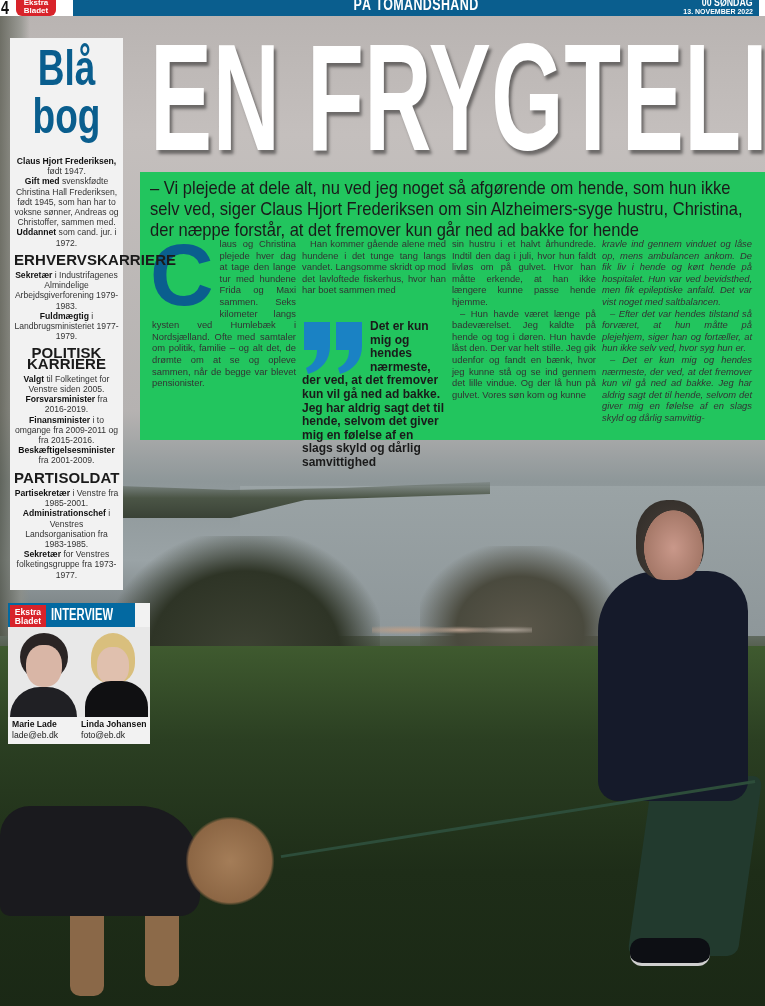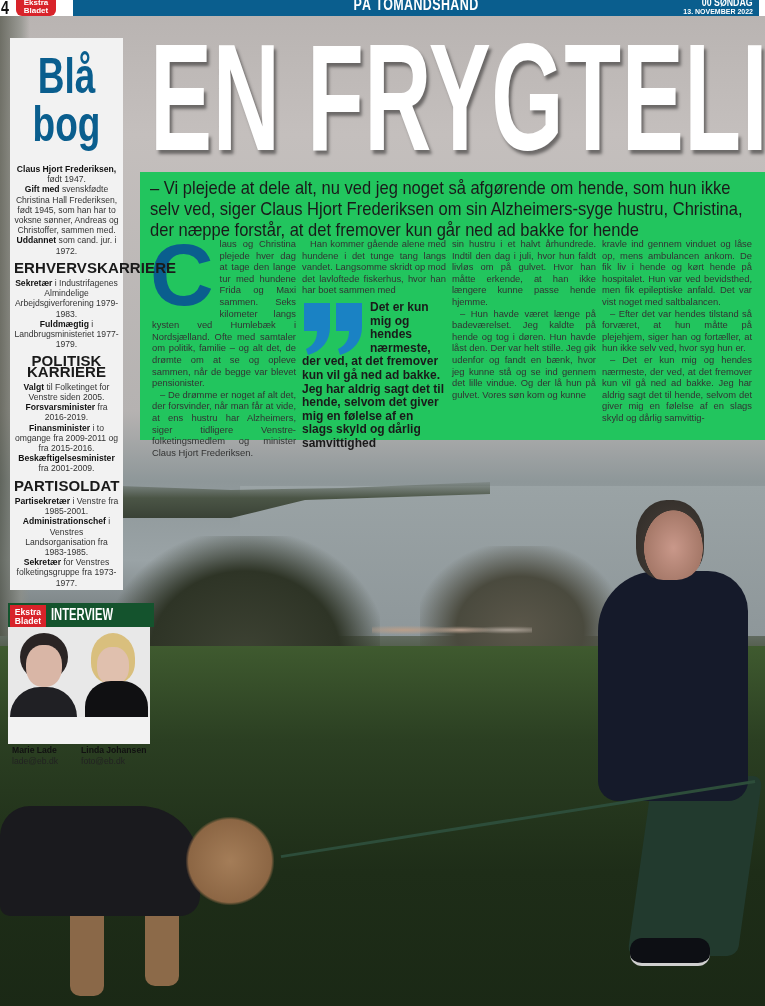--- a/index.html
+++ b/index.html
@@ -42,47 +42,47 @@
 
   
   .article { position: absolute; left: 140px; top: 172px; width: 625px; height: 268px; background: #22c55e; }
   .lead { position: absolute; left: 10px; top: 5px; width: 610px; font-family: "Liberation Sans", sans-serif; font-size: 19px; line-height: 21px; color: #1a1a1a; transform: scaleX(0.87); transform-origin: left top; width: 700px; }
   .col { position: absolute; top: 66px; width: 144px; font-family: "Liberation Sans", sans-serif; font-size: 9.4px; line-height: 11.6px; color: #333; text-align: justify; }
   .col p { margin: 0; }
   .col p.indent { text-indent: 8px; }
   .col1 { left: 12px; }
   .col2 { left: 162px; }
   .col3 { left: 312px; }
-  .col4 { left: 462px; width: 150px; }
+  .col4 { left: 462px; width: 150px; font-style: italic; }
   .dropcap { float: left; font-family: "Liberation Sans", sans-serif; font-weight: bold; font-size: 88px; line-height: 66px; color: #0a5e8e; margin: 4px 6px 0 -2px; height: 66px; }
-  .quote { margin-top: 5px; font-weight: bold; font-size: 12px; line-height: 13.6px; color: #1a1a1a; text-align: left; }
+  .quote { margin-top: 24px; font-weight: bold; font-size: 12px; line-height: 13.6px; color: #1a1a1a; text-align: left; }
   .quote-marks { float: left; width: 64px; height: 54px; margin-right: 4px; }
 
   
-  .bio { position: absolute; left: 10px; top: 38px; width: 113px; height: 552px; background: #f2f2f2; text-align: center; padding-top: 14px; }
+  .bio { position: absolute; left: 10px; top: 38px; width: 113px; height: 552px; background: #f2f2f2; text-align: center; padding-top: 6px; }
   .bio-title { font-family: "Liberation Sans", sans-serif; font-weight: bold; color: #0a5e8e; font-size: 50px; line-height: 48px; transform: scaleX(0.74); }
   .bio-text { margin-top: 16px; font-size: 8.6px; line-height: 10.2px; color: #333; padding: 0 4px; }
   .bio-text b { color: #111; }
   .bio-head { font-weight: bold; font-size: 15px; color: #1a1a1a; margin: 7px 0 5px; letter-spacing: 0.1px; }
 
   
   .interview { position: absolute; left: 8px; top: 603px; width: 142px; height: 141px; background: #f2f2f2; }
-  .int-bar { position: absolute; left: 0; top: 0; width: 146px; height: 24px; background: #14532d; }
+  .int-bar { position: absolute; left: 0; top: 0; width: 127px; height: 24px; background: #0369a1; }
   .eb-logo { position: absolute; left: 2px; top: 2px; width: 36px; height: 26px; background: #d8232a; border-radius: 0 0 5px 5px; color: #fff; font-weight: bold; font-size: 8.6px; line-height: 9px; text-align: center; padding-top: 3px; }
   .int-label { position: absolute; left: 43px; top: 3px; color: #fff; font-weight: bold; font-size: 16px; transform: scaleX(0.7); transform-origin: left; }
   .portrait { position: absolute; top: 24px; width: 71px; height: 90px; overflow: hidden; background: #e8e8e8; }
   .p1 { left: 0; }
   .p2 { left: 71px; }
   .p-hair1 { position: absolute; left: 12px; top: 6px; width: 48px; height: 48px; border-radius: 50%; background: #2a2424; }
   .p-face1 { position: absolute; left: 18px; top: 18px; width: 36px; height: 42px; border-radius: 45%; background: #d9b6a6; }
   .p-body1 { position: absolute; left: 2px; top: 60px; width: 67px; height: 40px; border-radius: 30px 30px 0 0; background: #202024; }
   .p-hair2 { position: absolute; left: 12px; top: 6px; width: 44px; height: 50px; border-radius: 50% 50% 40% 40%; background: #d9bf7d; }
   .p-face2 { position: absolute; left: 18px; top: 20px; width: 32px; height: 38px; border-radius: 45%; background: #e0c0ae; }
   .p-body2 { position: absolute; left: 6px; top: 54px; width: 63px; height: 46px; border-radius: 26px 26px 0 0; background: #101012; }
-  .credit { position: absolute; top: 116px; font-size: 8.6px; line-height: 10.5px; color: #222; margin-top: 26px; }
+  .credit { position: absolute; top: 116px; font-size: 8.6px; line-height: 10.5px; color: #222; }
   .credit b { display: block; font-size: 8.6px; color: #111; }
   .c1 { left: 4px; }
   .c2 { left: 73px; }
 </style>
 </head>
 <body>
 
 <div class="photo">
   <div class="sky-left"></div>
   <div class="sea"></div>
@@ -119,21 +119,20 @@
 
 <div class="headline">
   <span>EN FRYGTELIG</span>
 </div>
 
 <div class="article">
   <div class="lead">– Vi plejede at dele alt, nu ved jeg noget så afgørende om hende, som hun ikke selv ved, siger Claus Hjort Frederiksen om sin Alzheimers-syge hustru, Christina, der næppe forstår, at det fremover kun går ned ad bakke for hende</div>
 
   <div class="col col1">
     <p><span class="dropcap">C</span><span>laus og Christina plejede hver dag at tage den lange tur med hundene Frida og Maxi sammen. Seks kilometer langs kysten ved Humlebæk i Nordsjælland. Ofte med samtaler om politik, familie – og alt det, de drømte om at se og opleve sammen, når de begge var blevet pensionister.</span></p>
-    <p class="indent">– De drømme er noget af alt det, der forsvinder, når man får at vide, at ens hustru har Alzheimers, siger tidligere Venstre-folketingsmedlem og minister Claus Hjort Frederiksen.</p>
   </div>
 
   <div class="col col2">
     <p class="indent">Han kommer gående alene med hundene i det tunge tang langs vandet. Langsomme skridt op mod det lavloftede fiskerhus, hvor han har boet sammen med</p>
     <div class="quote">
       <svg class="quote-marks" viewBox="0 0 64 54">
         <path d="M2 2 H28 V26 C28 40 20 50 6 54 L4 48 C12 44 15 38 15 30 H2 Z" fill="#1a82c4"></path>
         <path d="M34 2 H60 V26 C60 40 52 50 38 54 L36 48 C44 44 47 38 47 30 H34 Z" fill="#1a82c4"></path>
       </svg>
       <span>Det er kun mig og hendes nærmeste, der ved, at det fremover kun vil gå ned ad bakke. Jeg har aldrig sagt det til hende, selvom det giver mig en følelse af en slags skyld og dårlig samvittighed</span>

